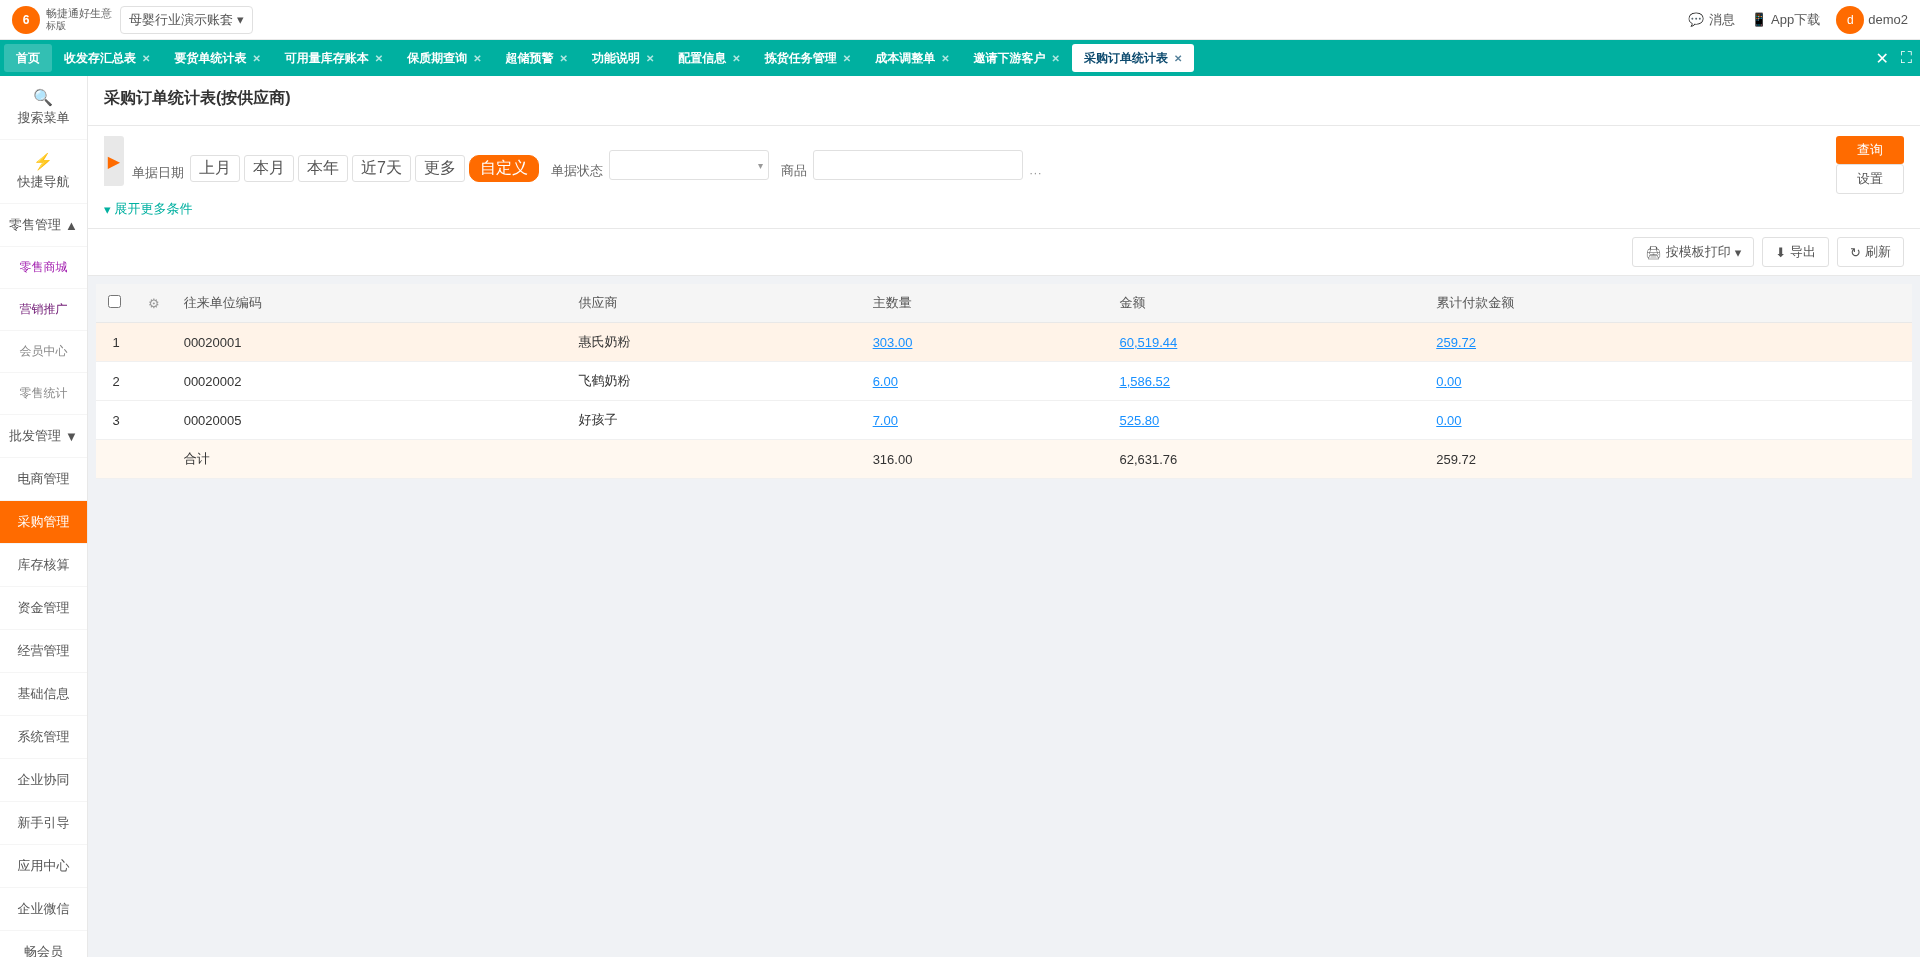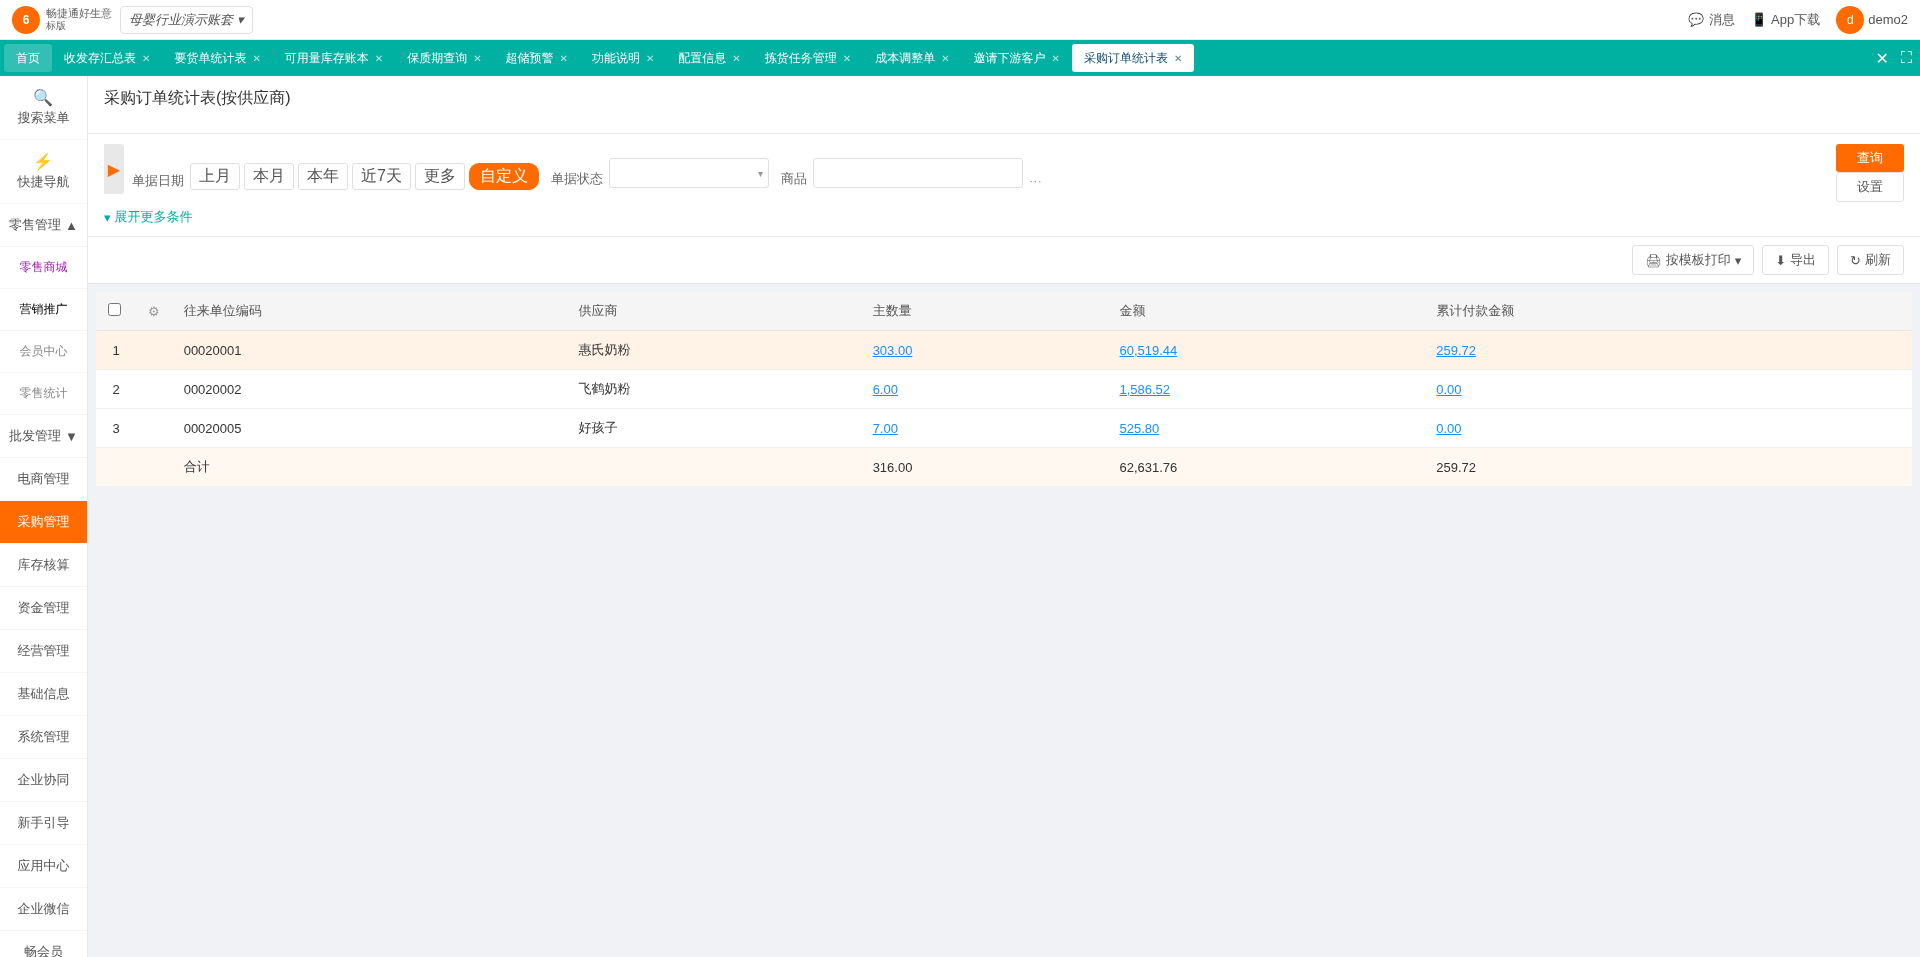--- a/index.html
+++ b/index.html
@@ -4,28 +4,28 @@
   <style>
     * { box-sizing: border-box; margin: 0; padding: 0; }
     body { font-family: 'Microsoft YaHei', Arial, sans-serif; font-size: 13px; background: #f5f5f5; color: #333; display: flex; flex-direction: column; height: 957px; overflow: hidden; }
 
     
     .top-bar { height: 40px; background: #fff; display: flex; align-items: center; justify-content: space-between; padding: 0 12px; border-bottom: 1px solid #e8e8e8; flex-shrink: 0; }
     .top-bar-left { display: flex; align-items: center; gap: 8px; }
     .logo-area { display: flex; align-items: center; gap: 6px; cursor: pointer; }
     .logo-icon { width: 28px; height: 28px; background: #ff6b00; border-radius: 50%; display: flex; align-items: center; justify-content: center; color: white; font-size: 12px; font-weight: bold; }
     .logo-text { font-size: 11px; color: #666; line-height: 1.2; }
-    .workspace-selector { display: flex; align-items: center; gap: 4px; padding: 4px 8px; border: 1px solid #e0e0e0; border-radius: 4px; cursor: pointer; color: #555; font-size: 13px; font-style: italic; }
+    .workspace-selector { display: flex; align-items: center; gap: 4px; padding: 4px 8px; border: 1px solid #e0e0e0; border-radius: 4px; cursor: pointer; color: #555; font-size: 13px; }
     .top-bar-right { display: flex; align-items: center; gap: 16px; }
     .top-bar-btn { display: flex; align-items: center; gap: 4px; color: #555; cursor: pointer; font-size: 13px; }
     .avatar { width: 28px; height: 28px; border-radius: 50%; background: #ff6b00; display: flex; align-items: center; justify-content: center; color: white; font-size: 12px; }
 
     
     .nav-tabs { height: 36px; background: #00b0a0; display: flex; align-items: center; padding: 0 4px; overflow: hidden; flex-shrink: 0; }
-    .nav-tab { height: 28px; padding: 0 12px; display: flex; align-items: center; gap: 4px; color: #fff; cursor: pointer; border-radius: 3px; font-size: 12px; white-space: nowrap; position: relative; }
+    .nav-tab { height: 28px; padding: 0 12px; display: flex; align-items: center; gap: 4px; color: #fff; cursor: pointer; border-radius: 3px; font-size: 12px; white-space: nowrap; position: relative; font-weight: bold; }
     .nav-tab.home { background: rgba(255,255,255,0.2); }
     .nav-tab.active { background: #fff; color: #0c4a6e; }
     .nav-tab .close-icon { font-size: 10px; opacity: 0.7; margin-left: 2px; }
     .nav-right-btns { margin-left: auto; display: flex; align-items: center; gap: 4px; }
     .nav-right-btn { color: #fff; cursor: pointer; font-size: 16px; padding: 2px 4px; }
 
     
     .main-layout { display: flex; flex: 1; overflow: hidden; }
 
     
@@ -33,21 +33,21 @@
     .sidebar-item { padding: 12px 4px; text-align: center; cursor: pointer; color: #555; font-size: 13px; border-bottom: 1px solid #f5f5f5; display: flex; flex-direction: column; align-items: center; gap: 2px; }
     .sidebar-item.active { background: #ff6b00; color: #fff; }
     .sidebar-item .s-icon { font-size: 16px; }
     .sidebar-item.has-arrow { flex-direction: row; justify-content: center; gap: 4px; }
 
     
     .content-area { flex: 1; display: flex; flex-direction: column; overflow: hidden; background: #f0f2f5; }
 
     
     .page-header { background: #fff; padding: 12px 16px 0; border-bottom: 1px solid #e8e8e8; flex-shrink: 0; }
-    .page-title { font-size: 16px; font-weight: normal; color: #333; margin-bottom: 24px; }
+    .page-title { font-size: 16px; font-weight: bold; color: #333; margin-bottom: 16px; }
 
     
     .filter-area { background: #fff; padding: 10px 16px; border-bottom: 1px solid #e8e8e8; flex-shrink: 0; }
     .filter-group { display: flex; align-items: flex-end; gap: 6px; }
     .filter-label { color: #666; font-size: 13px; white-space: nowrap; }
     .date-shortcuts { display: flex; gap: 4px; }
     .date-btn { padding: 2px 8px; border: 1px solid #e0e0e0; border-radius: 3px; cursor: pointer; font-size: 16px; color: #555; background: #fff; margin-top: 7px; }
     .date-btn.custom { background: #ff6b00; color: #fff; border-color: #ff6b00; border-radius: 10px; padding: 2px 10px; }
     .date-range { display: flex; align-items: center; gap: 4px; color: #666; font-size: 12px; }
     .filter-select { height: 30px; border: 1px solid #e0e0e0; border-radius: 3px; padding: 0 24px 0 8px; font-size: 13px; color: #555; background: #fff; cursor: pointer; min-width: 160px; appearance: none; }
@@ -185,21 +185,21 @@
       <span class="s-icon">⚡</span>
       <span>快捷导航</span>
     </div>
     <div class="sidebar-item has-arrow">
       <span>零售管理</span>
       <span>▲</span>
     </div>
     <div class="sidebar-item" style="font-size:12px; color:#a21caf;">
       <span>零售商城</span>
     </div>
-    <div class="sidebar-item" style="font-size:12px; color:#000000;">
+    <div class="sidebar-item" style="font-size:12px; color:#701a75;">
       <span>营销推广</span>
     </div>
     <div class="sidebar-item" style="font-size:12px; color:#888;">
       <span>会员中心</span>
     </div>
     <div class="sidebar-item" style="font-size:12px; color:#888;">
       <span>零售统计</span>
     </div>
     <div class="sidebar-item has-arrow">
       <span>批发管理</span>

